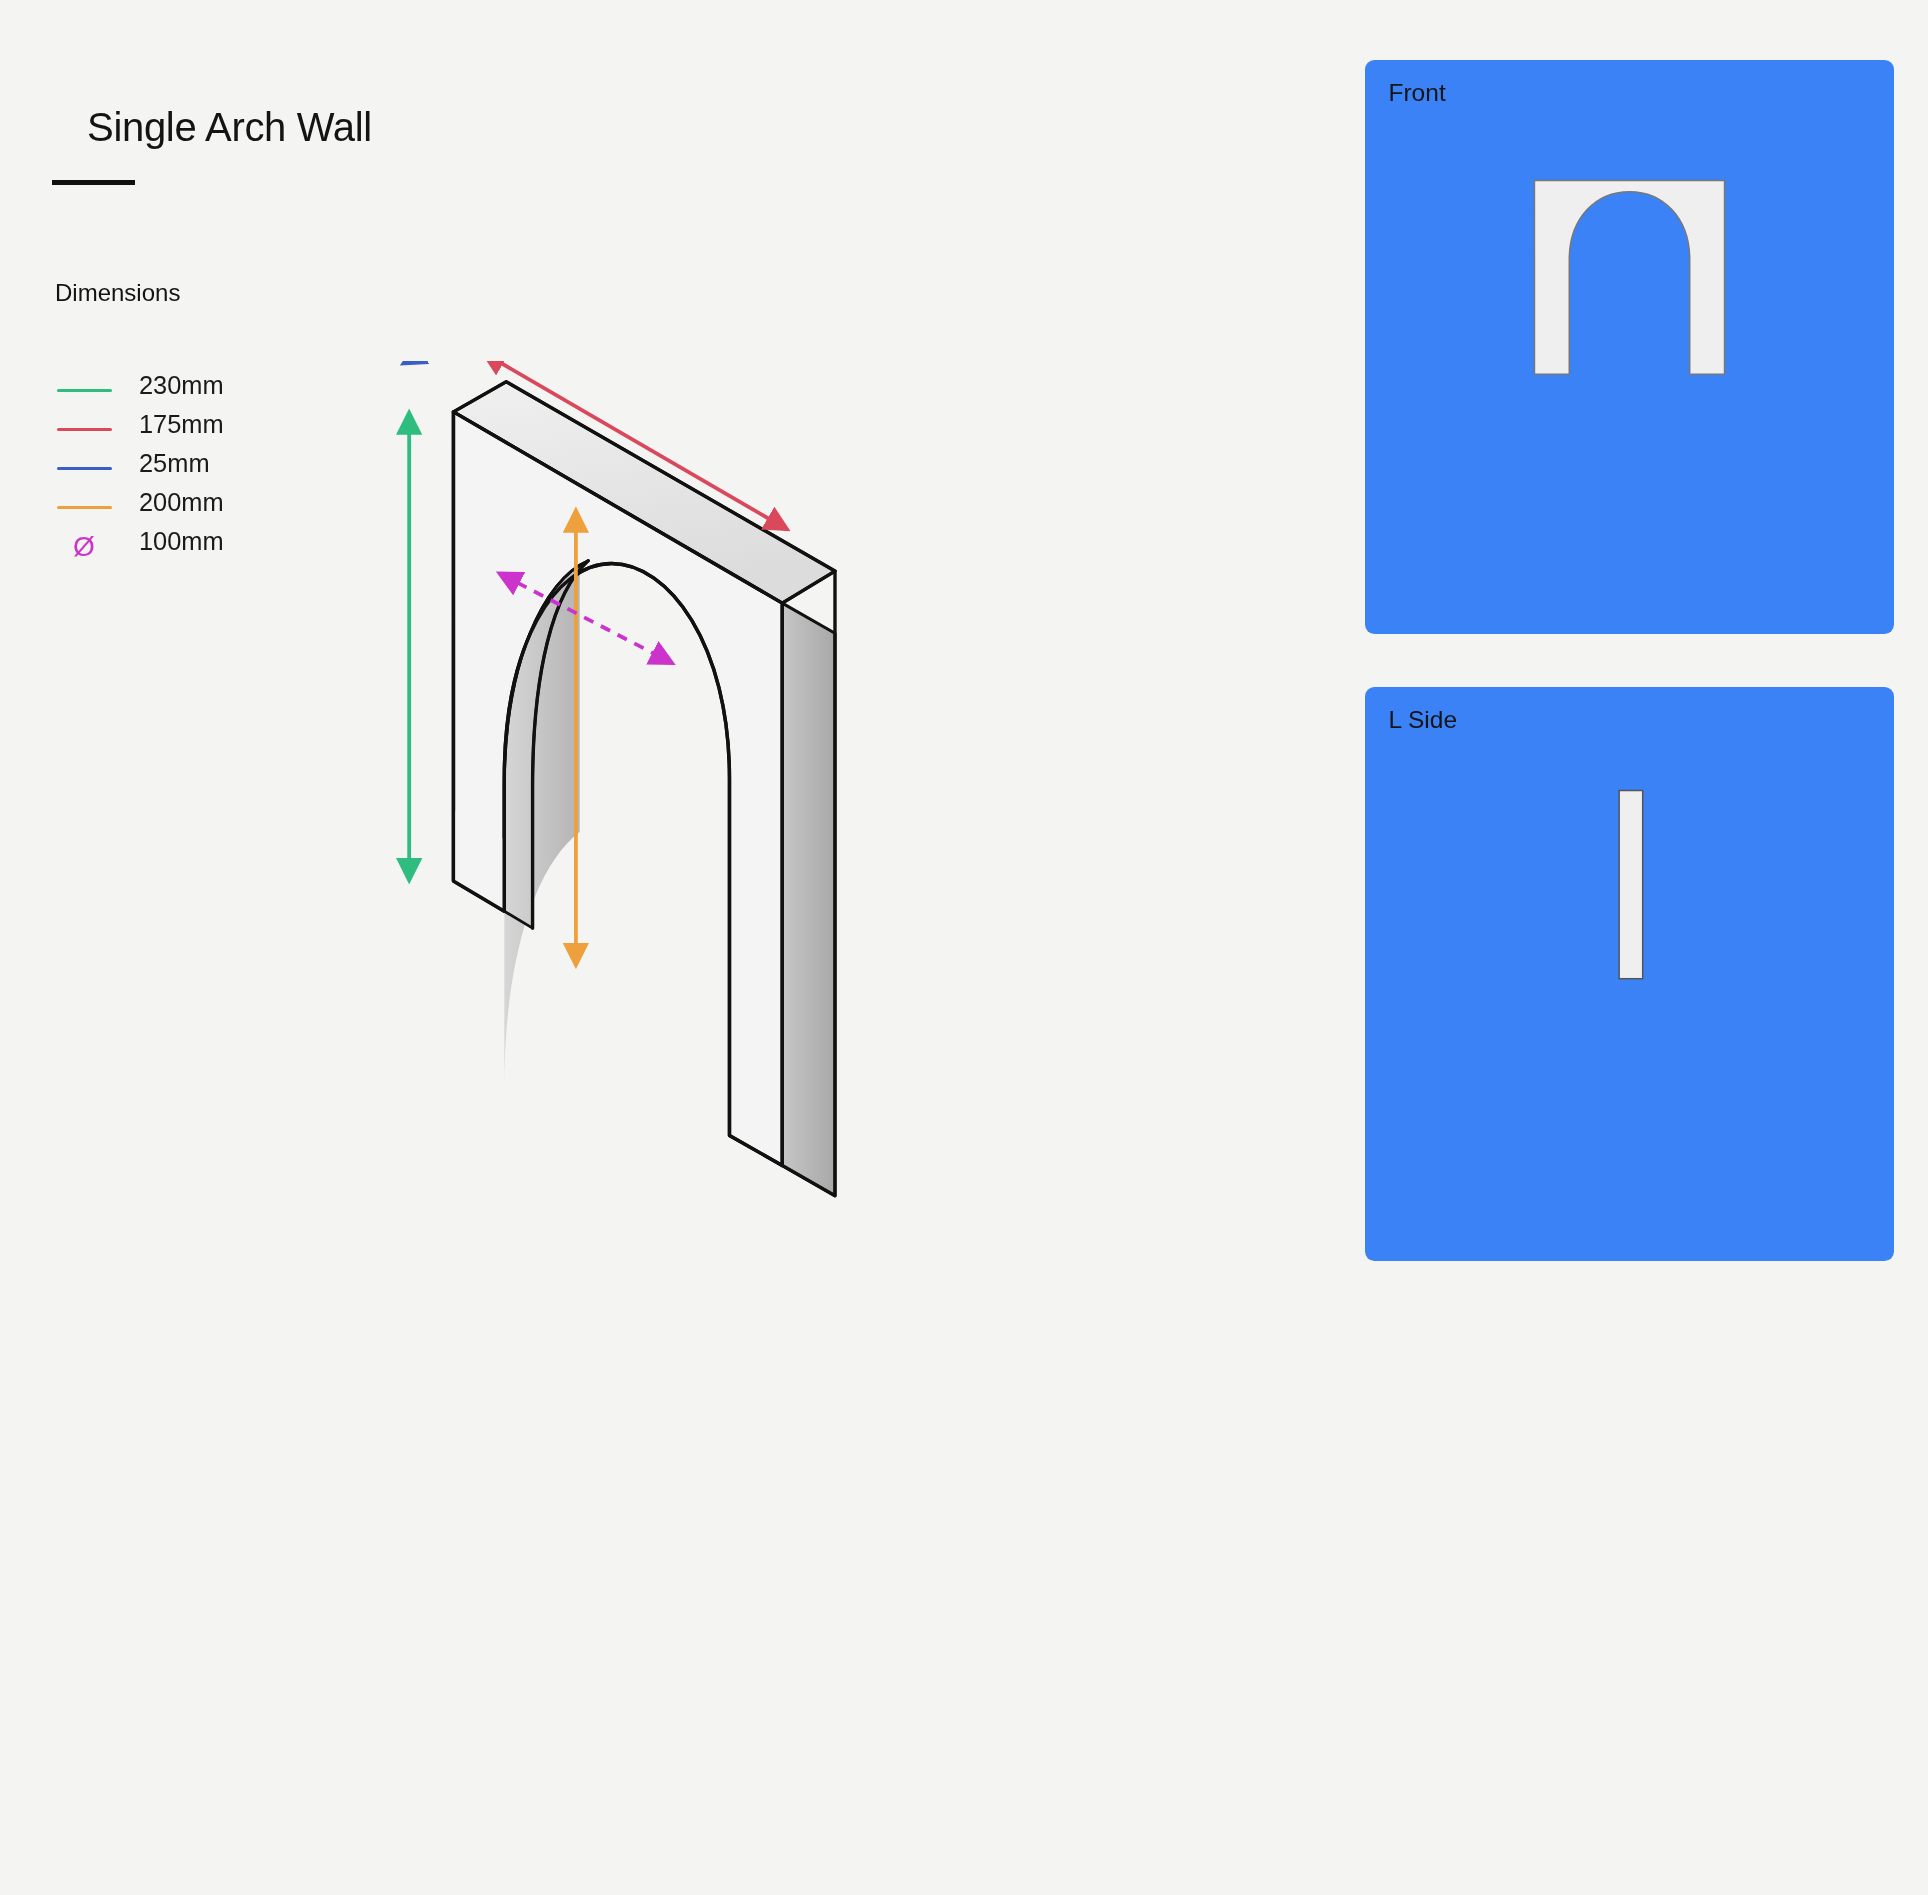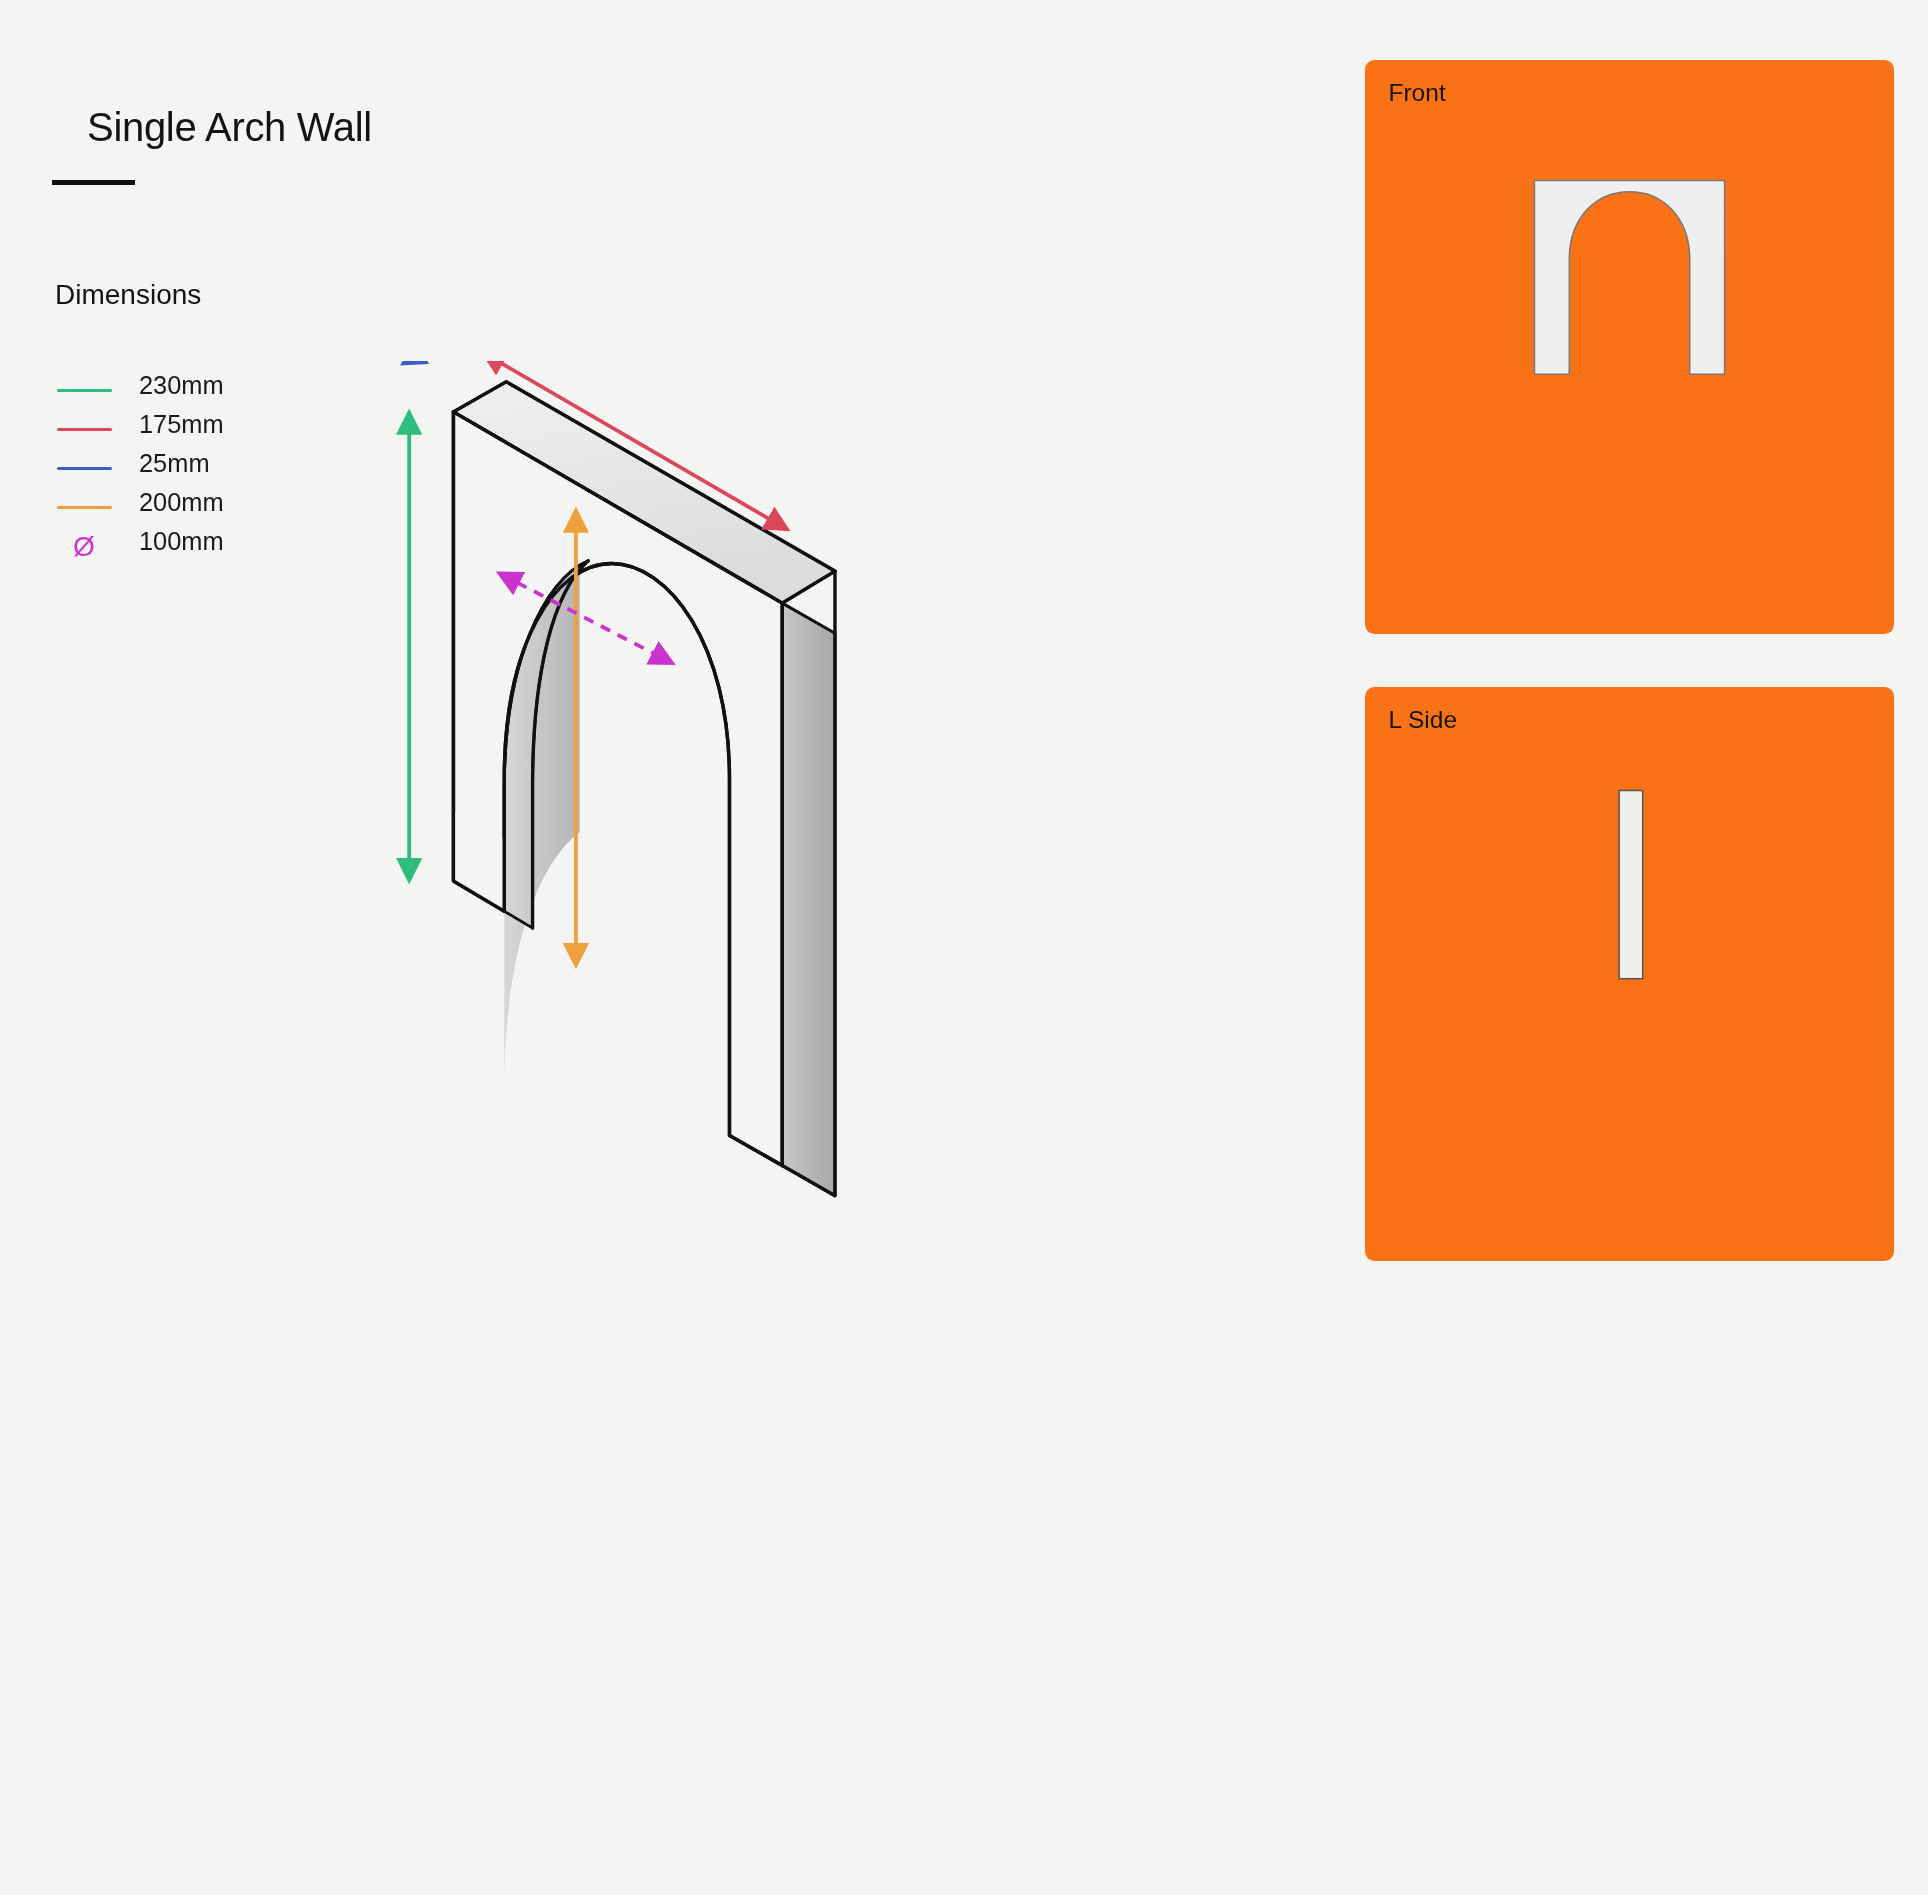--- a/index.html
+++ b/index.html
@@ -41,21 +41,21 @@
     top: 139px;
     width: 83px;
     height: 4.7px;
     background: #111111;
   }
 
   #legend-title {
     position: absolute;
     left: 55px;
     top: 238px;
-    font-size: 28px;
+    font-size: 24px;
     font-weight: 400;
     color: #141414;
   }
 
   #legend-list {
     position: absolute;
     left: 55px;
     top: 320px;
     width: 301px;
   }
@@ -99,21 +99,21 @@
   #iso-svg { display: block; }
 
   
   #right-column {
     position: absolute;
     left: 1365px;
     top: 60px;
     width: 529px;
   }
   .view-card {
-    background: #f97316;
+    background: #3b82f6;
     border-radius: 9.4px;
     position: relative;
     margin-bottom: 53px;
     overflow: hidden;
   }
   .view-card-label {
     position: absolute;
     left: 23.5px;
     top: 19px;
     font-size: 24.5px;

